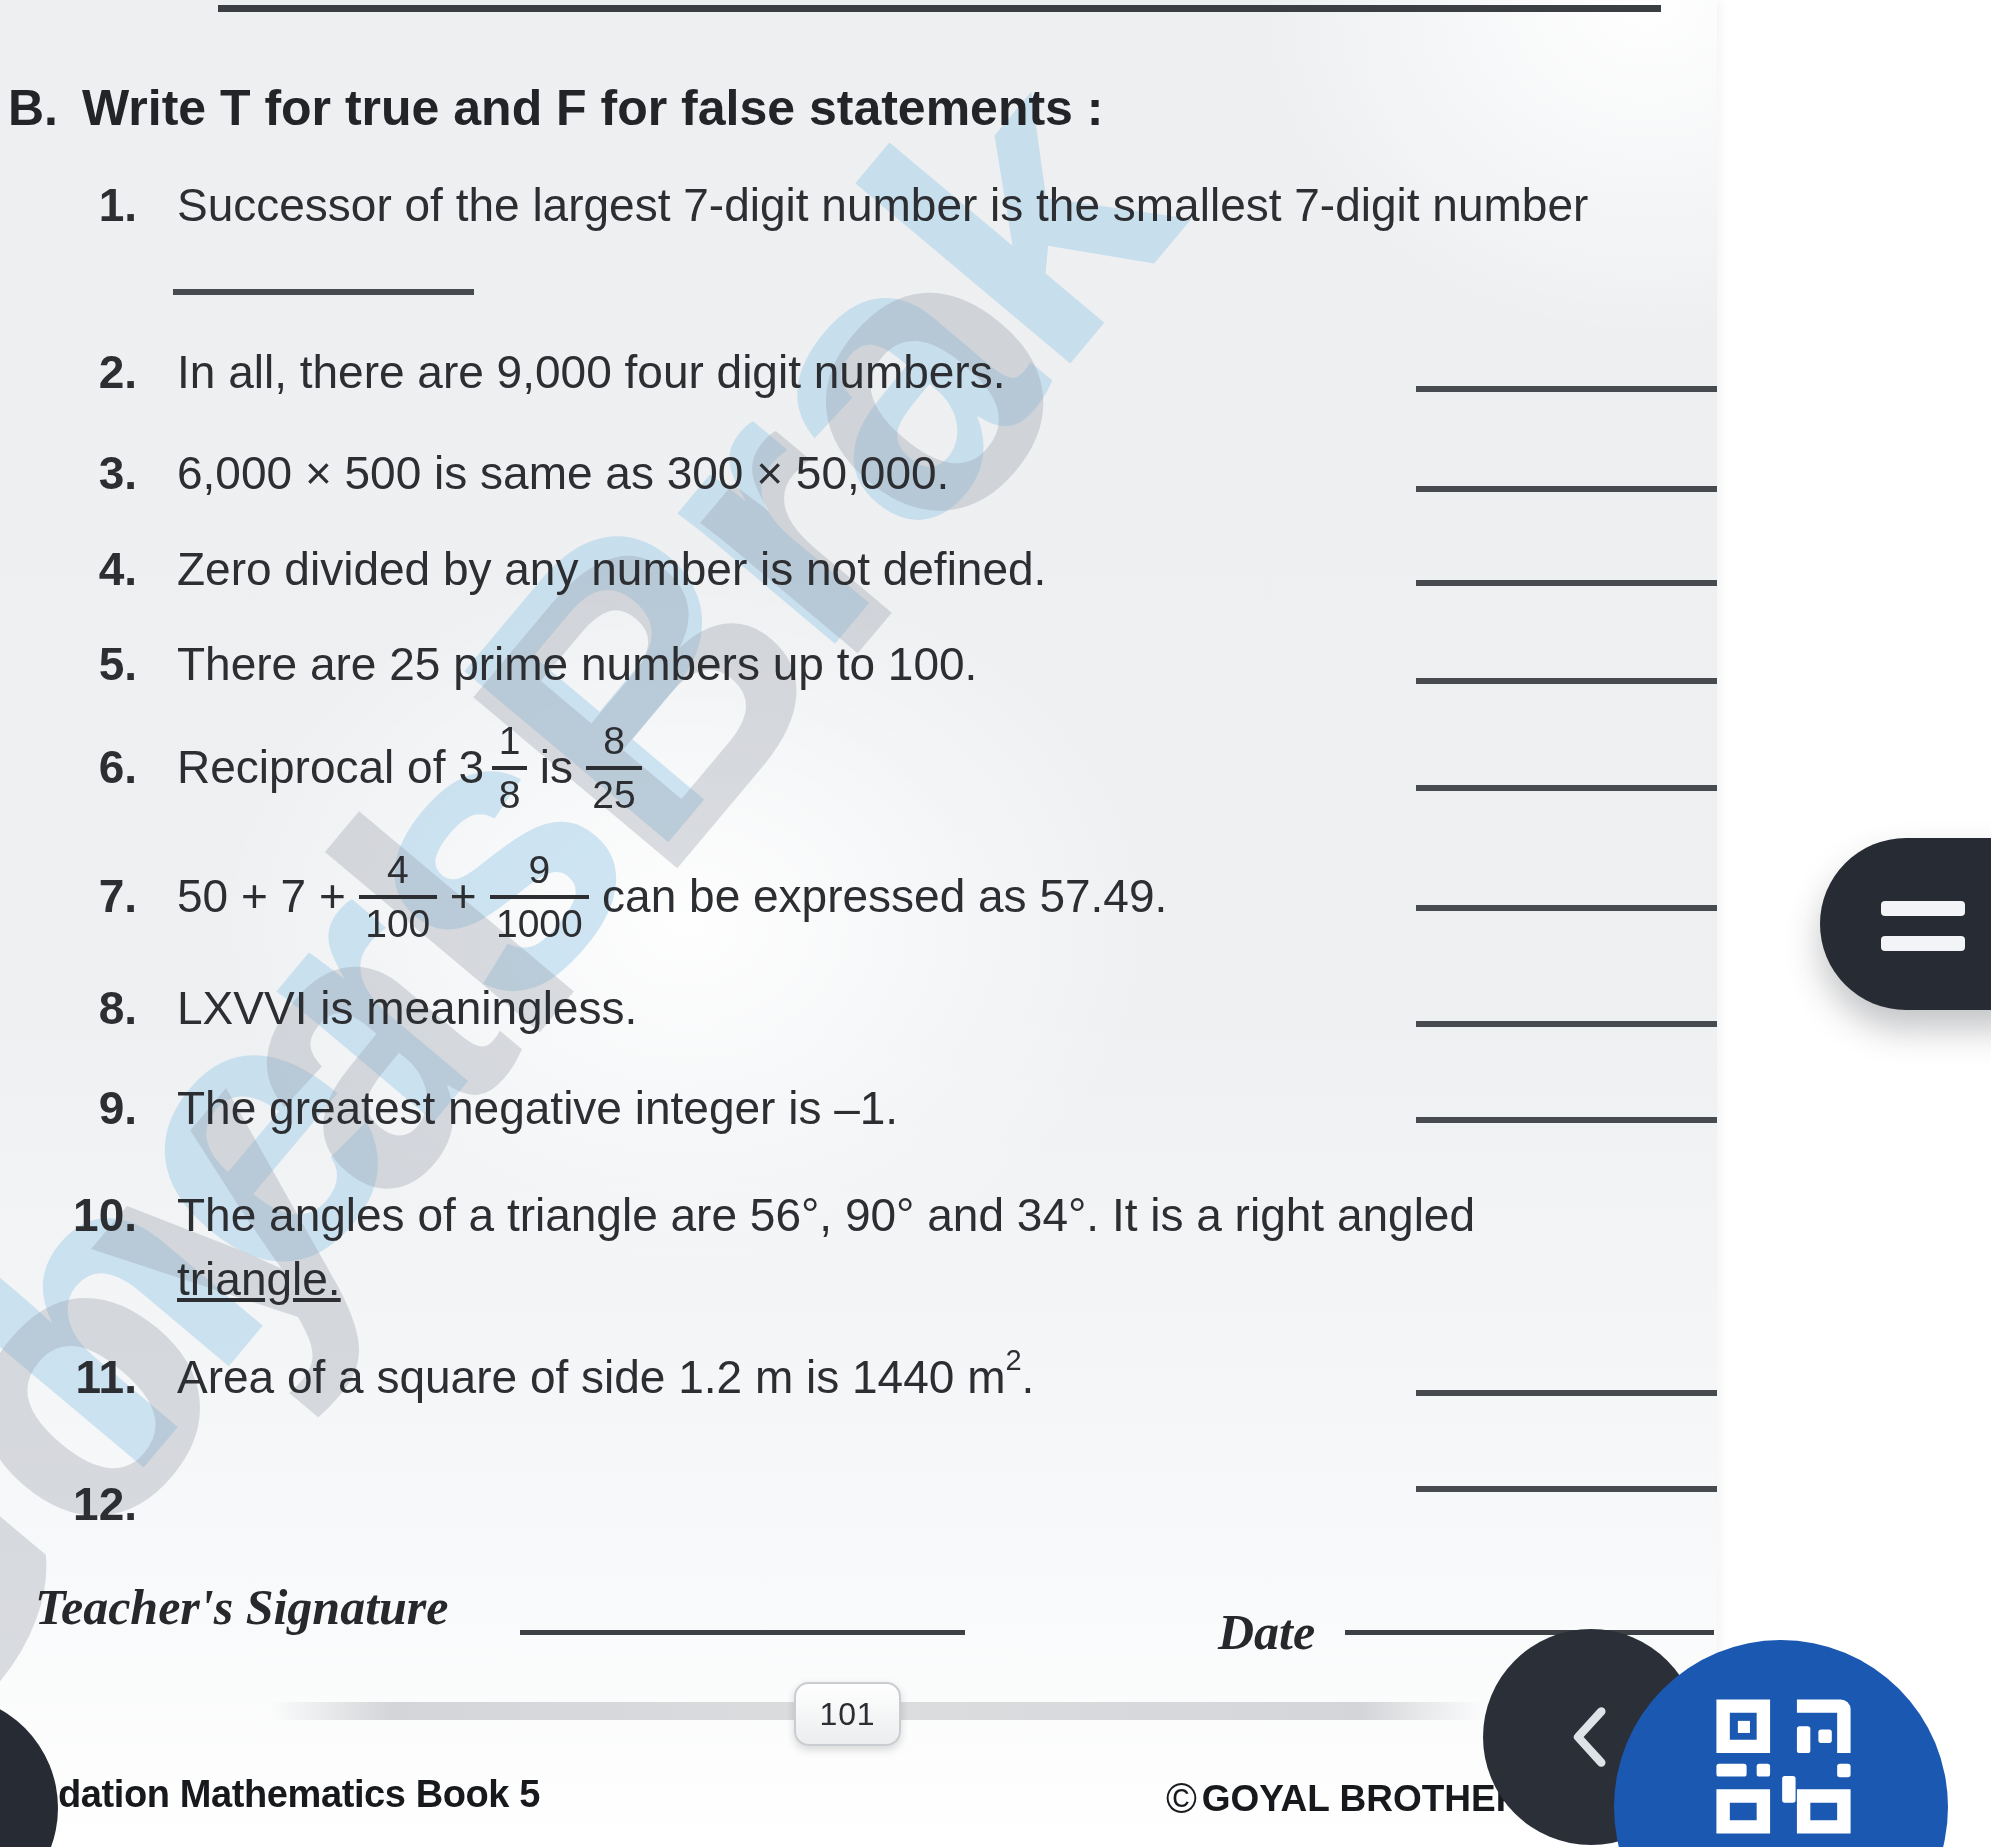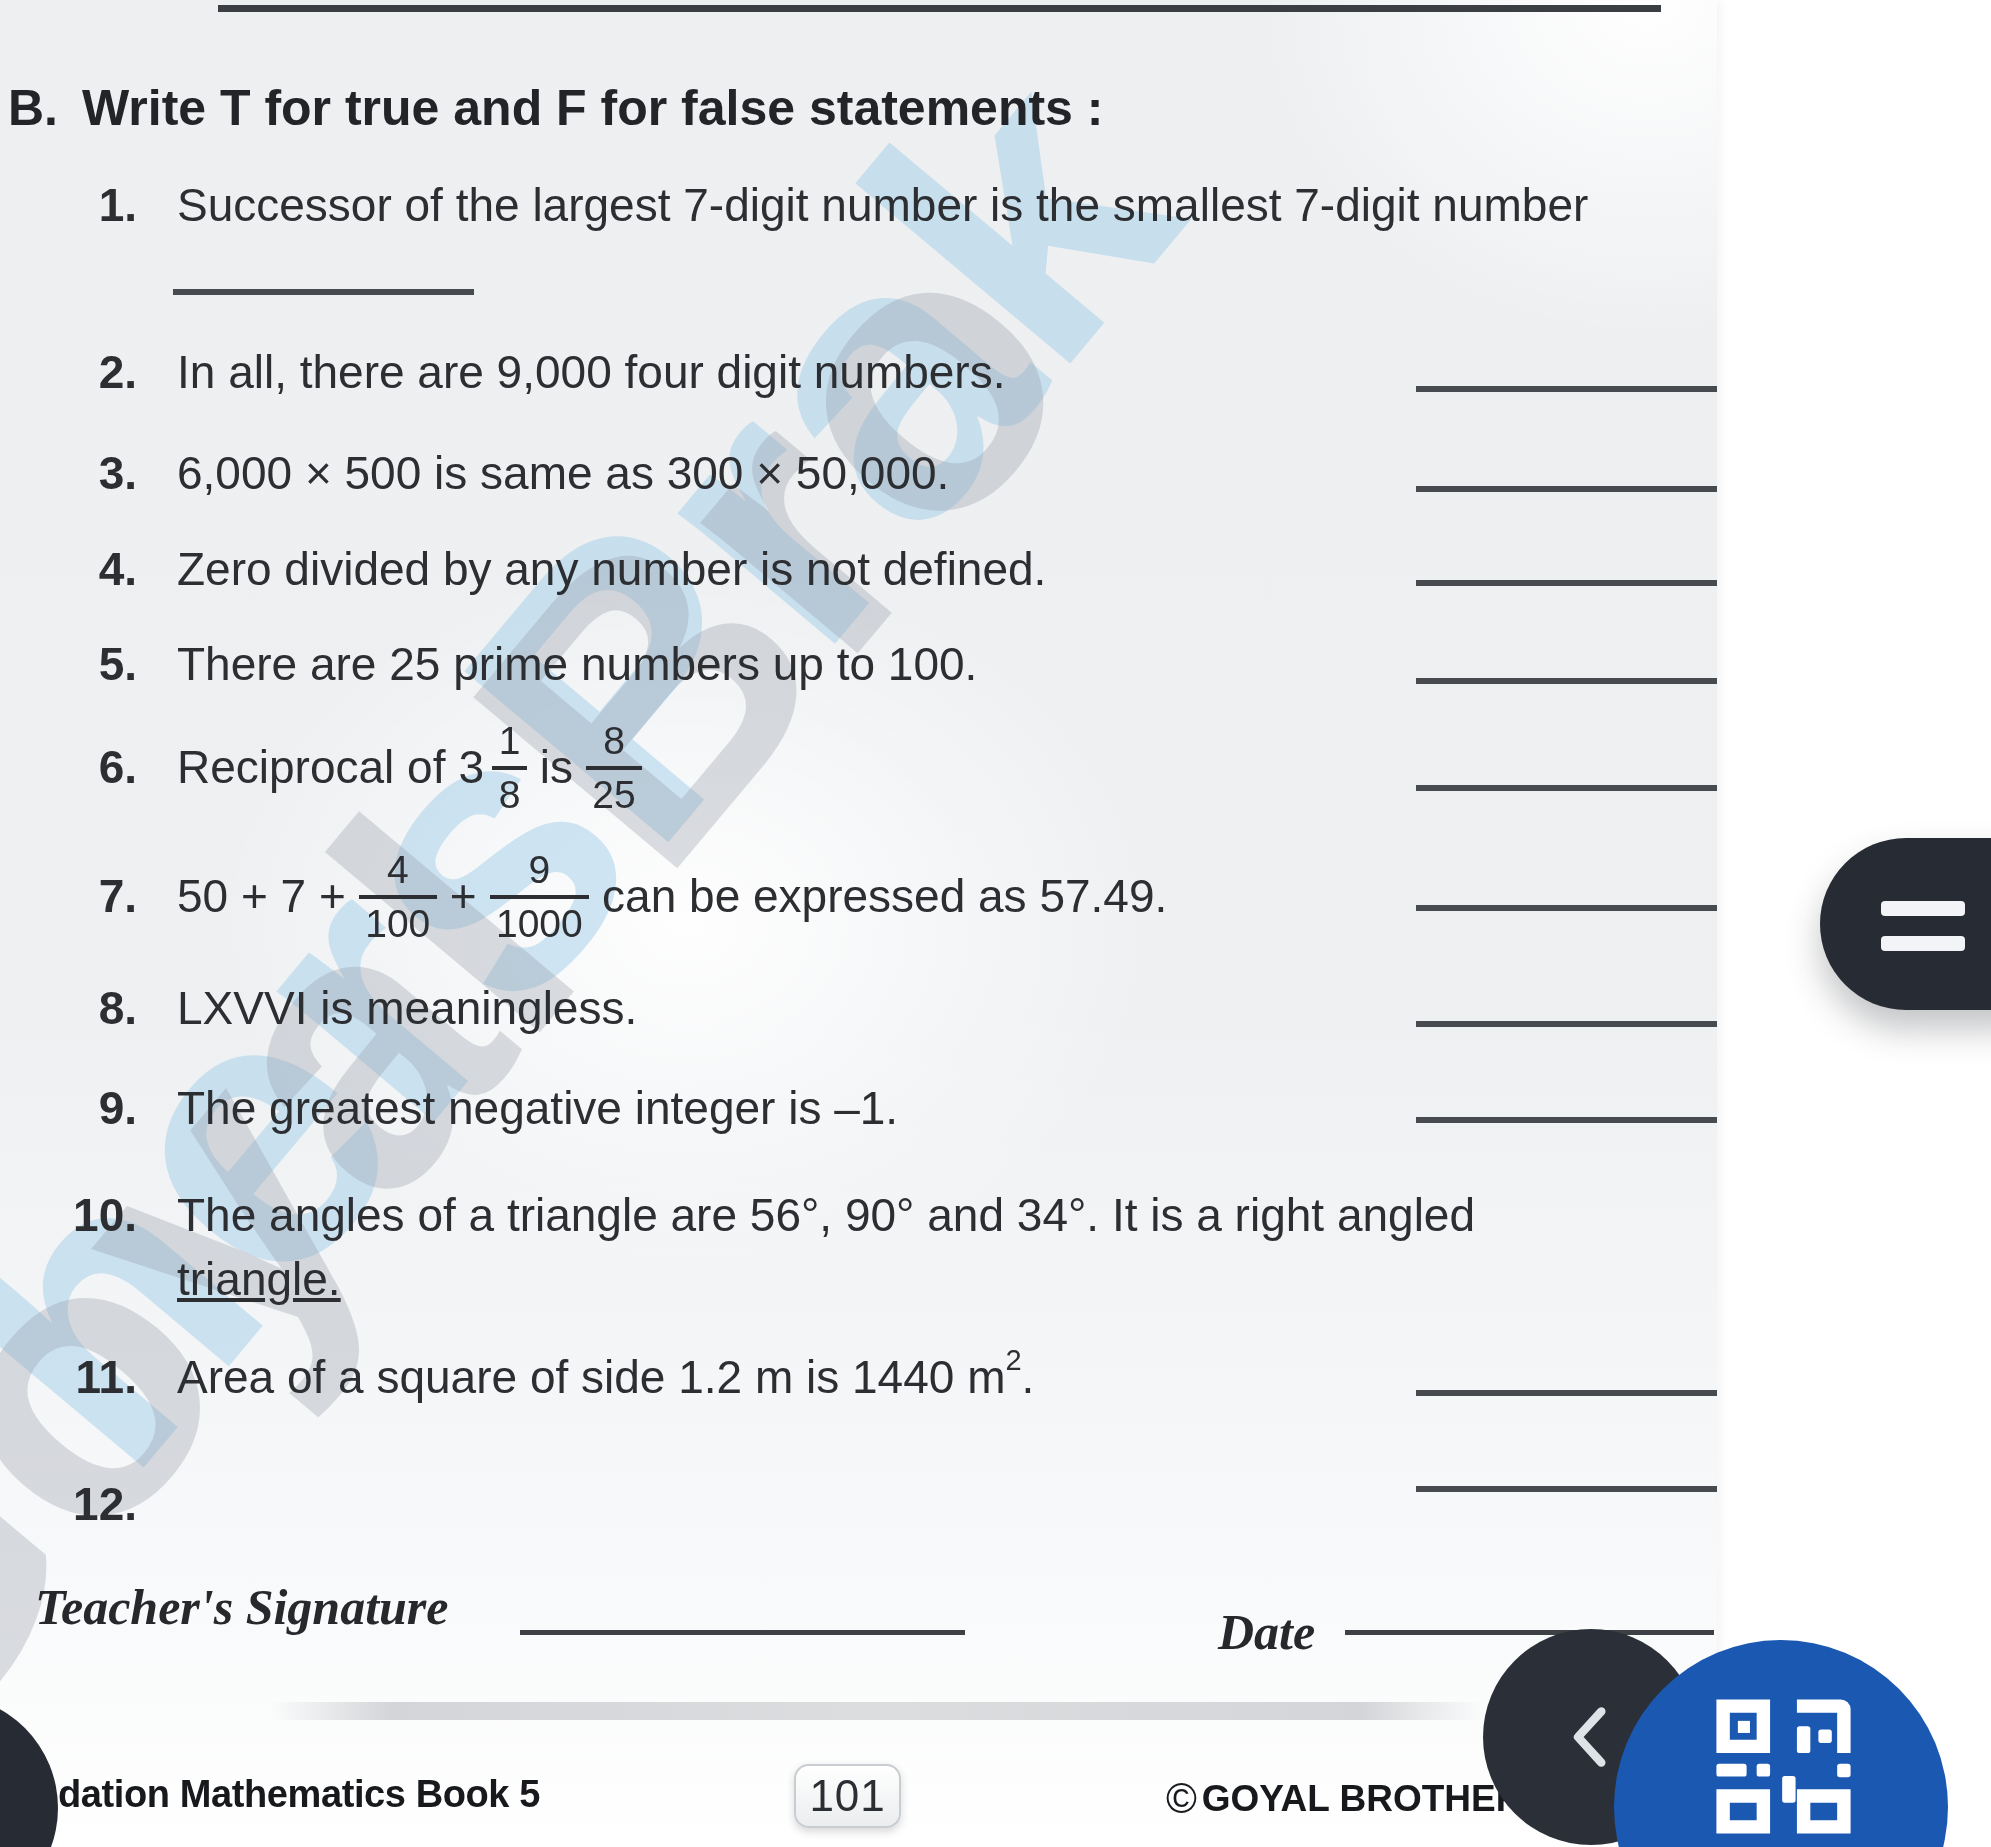--- a/index.html
+++ b/index.html
@@ -54,25 +54,25 @@
   .sig-line-2{left:1345px; top:1630px; width:369px;}
   .book-title{position:absolute; left:58px; top:1773px; font-weight:bold; font-size:38px;
       color:#17191c; letter-spacing:-0.4px; white-space:nowrap;}
   .copyright{position:absolute; left:1166px; top:1775px; display:flex; align-items:center;
       gap:4.8px; font-weight:bold; font-size:37px; color:#17191c; white-space:nowrap;}
   .copyright .csym{font-size:42px; font-weight:normal;}
   
   .slider-track{position:absolute; left:270px; top:1702px; width:1213px; height:18px;
       background:linear-gradient(90deg, rgba(210,212,215,0) 0%, #d3d5d8 10%, #dbdddf 50%,
                  #d3d5d8 90%, rgba(210,212,215,0) 100%);}
-  .page-badge{position:absolute; left:794px; top:1764px; width:103px; height:60px;
+  .page-badge{position:absolute; left:794px; top:1682px; width:103px; height:60px;
       border-radius:14.5px; background:linear-gradient(180deg,#ffffff,#ebedee);
       border:2.4px solid #c9ccd0; box-shadow:0 3.2px 8px rgba(0,0,0,.15);
       display:flex; align-items:center; justify-content:center;
-      font-size:44px; color:#2b2e32; letter-spacing:0.8px;}
+      font-size:32px; color:#2b2e32; letter-spacing:0.8px;}
   .menu-btn{position:absolute; left:1820px; top:838px; width:202px; height:172px;
       background:#272b34; border-radius:86px 0 0 86px;
       box-shadow:0 19.3px 34px rgba(39,43,52,.28);}
   .menu-btn .bar{position:absolute; left:61px; width:84px; height:14.5px; border-radius:4px;
       background:#f2f4f7;}
   .menu-btn .bar1{top:63px;} .menu-btn .bar2{top:98px;}
   .back-btn{position:absolute; left:1483px; top:1629px; width:216px; height:216px;
       border-radius:50%; background:#2b2f38;}
   .back-btn svg{position:absolute; left:81px; top:74px;}
   .qr-btn{position:absolute; left:1614px; top:1640px; width:334px; height:334px;

